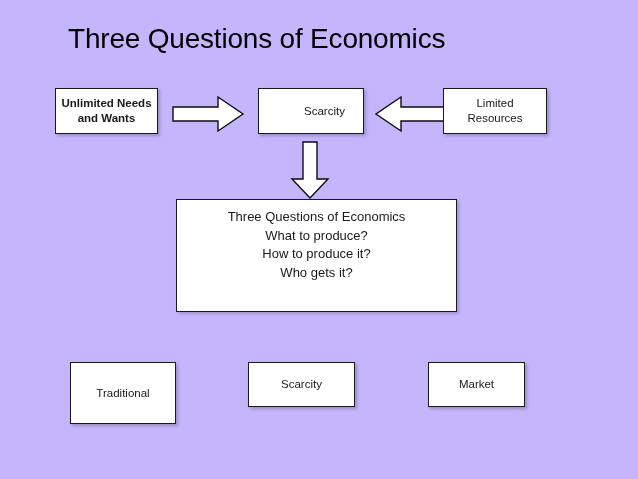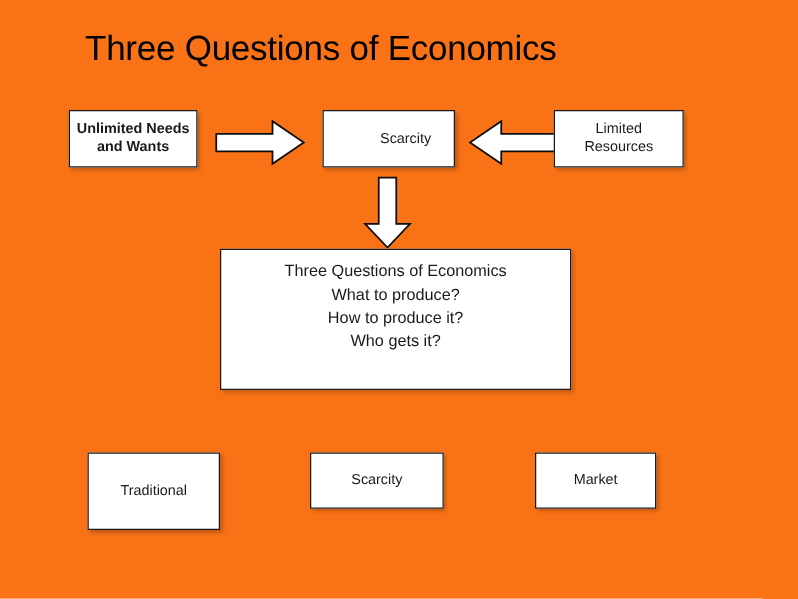--- a/index.html
+++ b/index.html
@@ -10,21 +10,21 @@
   }
   body {
     font-family: "Liberation Sans", sans-serif;
     color: #000000;
   }
 
   #canvas {
     position: relative;
     width: 638px;
     height: 479px;
-    background: #f97316;
+    background: #c4b5fd;
     overflow: hidden;
   }
 
   
   .slide-title {
     position: absolute;
     left: 68px;
     top: 22px;
     width: 520px;
     font-family: "Liberation Sans", sans-serif;

